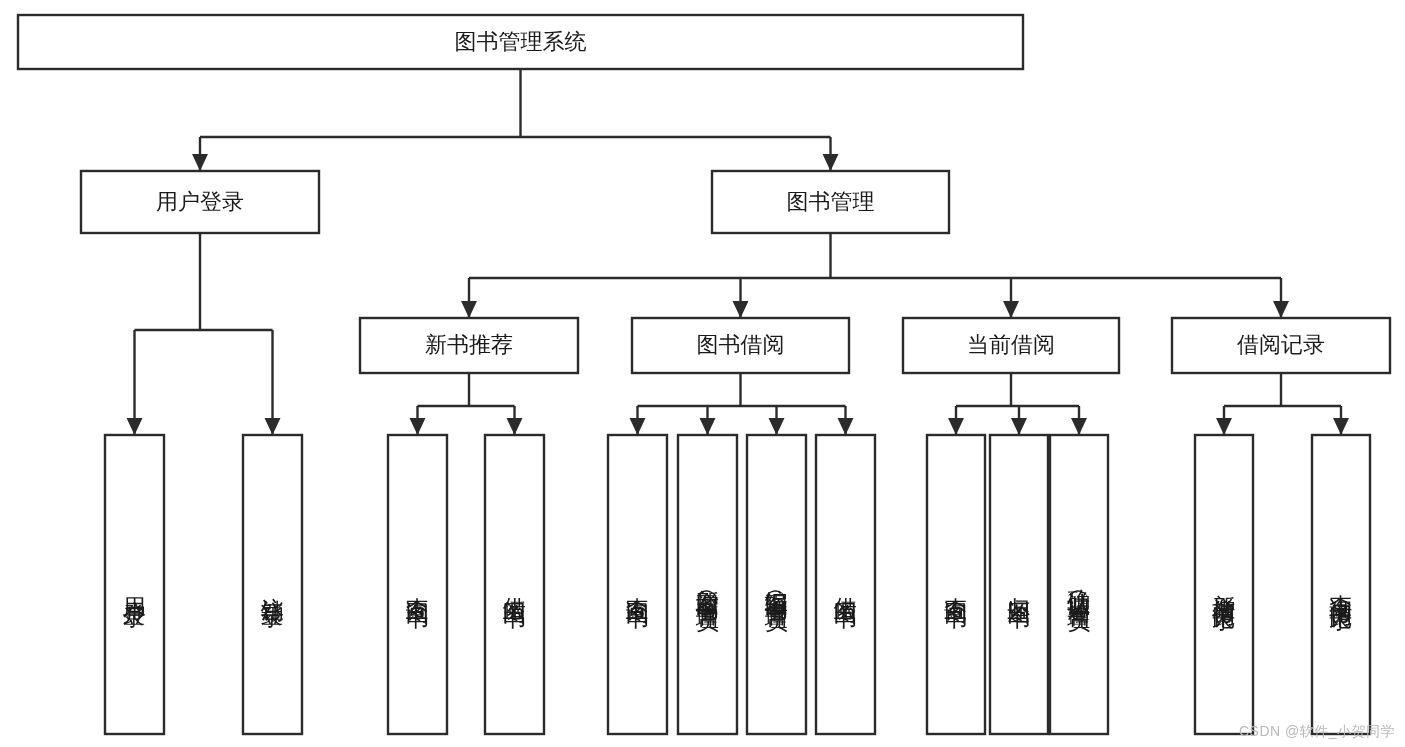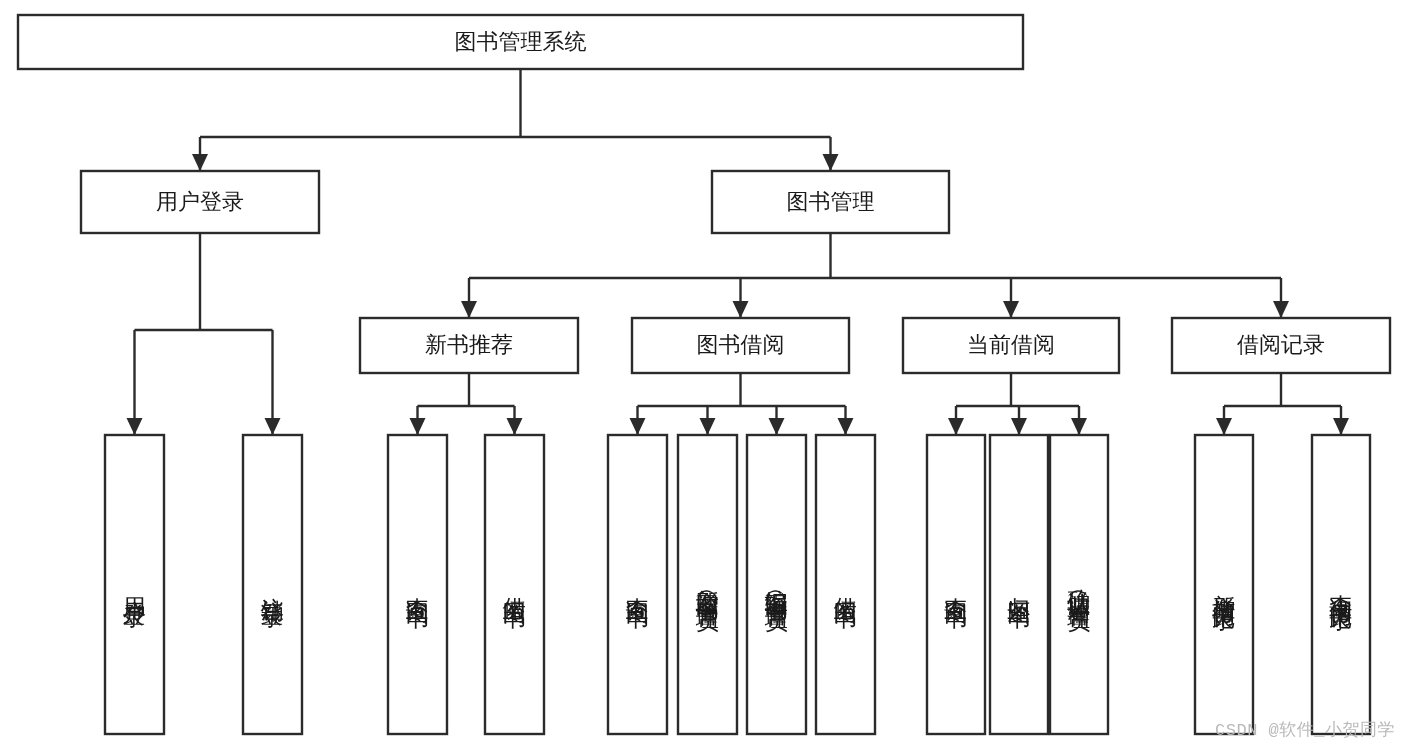--- a/index.html
+++ b/index.html
@@ -60,22 +60,22 @@
     display: flex;
     align-items: center;
     justify-content: center;
     white-space: nowrap;
     pointer-events: none;
   }
   .watermark {
     position: absolute;
     right: 10px;
     bottom: 6px;
-    font-family: Liberation Mono, monospace;
-    font-size: 17px;
+    font-family: Liberation Sans, sans-serif;
+    font-size: 14px;
     color: #b9b9b9;
     letter-spacing: 0.5px;
     white-space: nowrap;
   }
 </style>
 </head>
 <body>
 
 <div id="stage">
 

